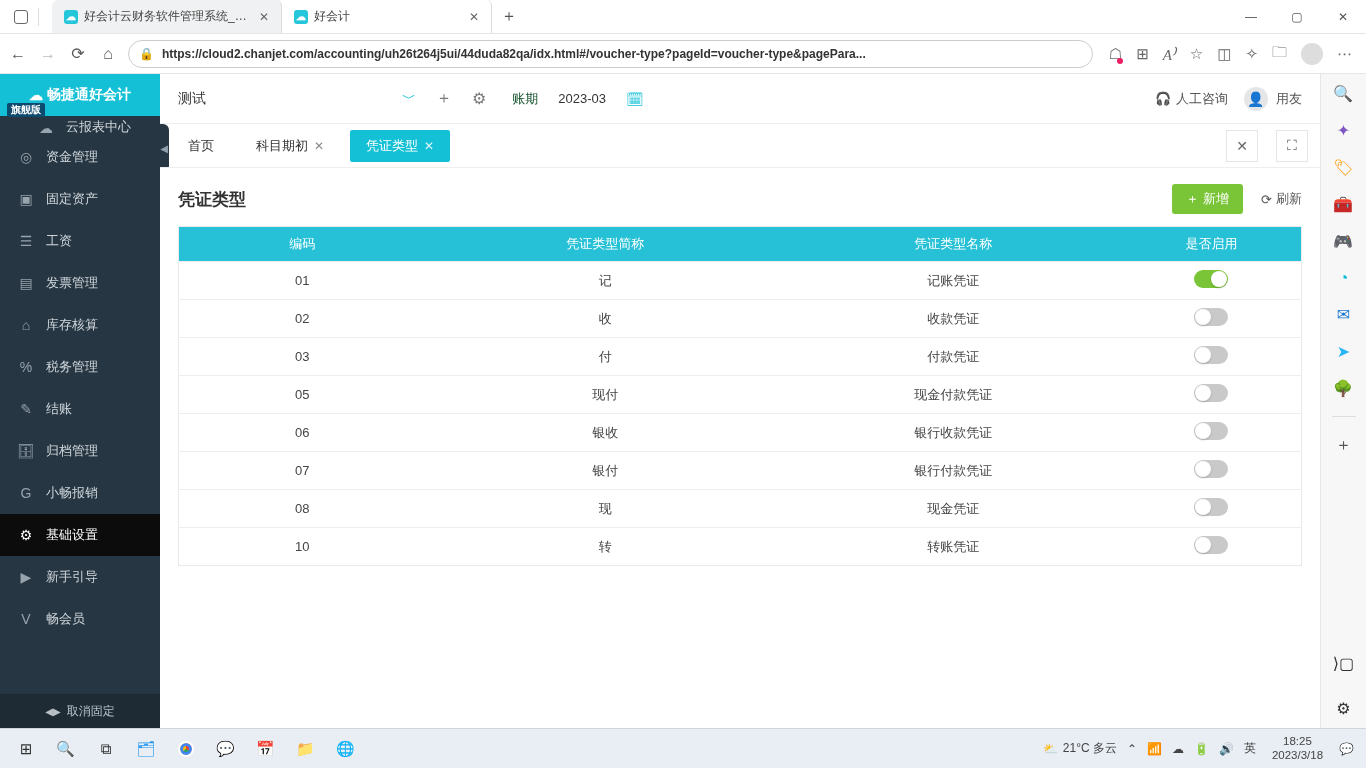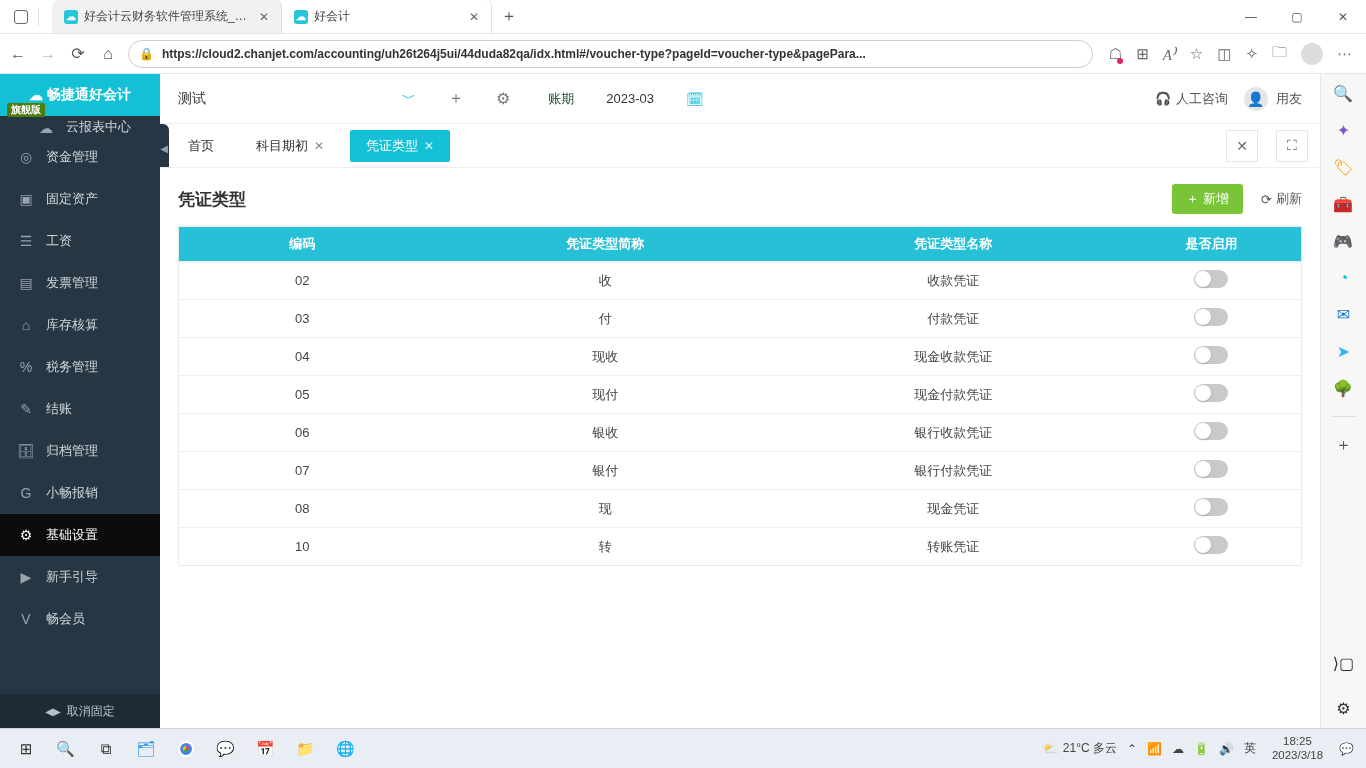--- a/index.html
+++ b/index.html
@@ -29,33 +29,33 @@
   .addr-right span { font-size:15px; position:relative; }
   .dot-badge::after { content:""; position:absolute; right:-1px; bottom:-1px; width:6px; height:6px; background:#e91e63; border-radius:50%; }
 
   
   .workarea { flex:1; display:flex; min-height:0; }
 
   
   .sidebar { width:160px; background:#263643; color:#cfd6db; display:flex; flex-direction:column; font-size:13px; }
   .sidebar .brand { height:42px; background:#14c0d6; color:#fff; display:flex; align-items:center; justify-content:center; font-size:14px; font-weight:bold; position:relative; }
   .sidebar .brand .brandtext { display:flex; align-items:baseline; gap:2px;}
-  .sidebar .brand .sub { position:absolute; left:7px; bottom:-1px; font-size:10px; background:#4d7c0f; padding:0 4px; border-radius:2px; line-height:14px;}
+  .sidebar .brand .sub { position:absolute; left:7px; bottom:-1px; font-size:10px; background:#0c4a6e; padding:0 4px; border-radius:2px; line-height:14px;}
   .sidebar .item { height:42px; display:flex; align-items:center; gap:12px; padding:0 18px; cursor:pointer; }
   .sidebar .item.partial { height:20px; align-items:flex-end; font-size:13px; color:#cfd6db; justify-content:center; padding-left:38px;}
   .sidebar .item .ic { width:16px; font-size:14px; color:#97a3ad; display:inline-flex; justify-content:center;}
   .sidebar .item.active { background:#0c0c0c; color:#fff; }
   .sidebar .item.active .ic { color:#fff; }
   .sidebar .filler { flex:1; }
   .sidebar .footer { height:34px; background:#1e2b35; display:flex; align-items:center; justify-content:center; gap:6px; font-size:12px; color:#b9c2c9; }
   .sidebar .footer .tri { font-size:10px; }
 
   
   .content { flex:1; display:flex; flex-direction:column; min-width:0; position:relative; }
-  .topbar { height:50px; display:flex; align-items:center; padding:0 18px; gap:32px; border-bottom:1px solid #eee; }
+  .topbar { height:50px; display:flex; align-items:center; padding:0 18px; gap:20px; border-bottom:1px solid #eee; }
   .topbar .company { display:flex; align-items:center; gap:10px; font-size:14px; color:#333; }
   .topbar .company .chev { color:#14c0d6; font-size:14px; }
   .topbar .icobtn { color:#7a7a7a; font-size:16px; cursor:pointer; }
   .topbar .period-label { color:#14532d; font-size:13px; margin-left:6px; }
   .topbar .period-val { color:#333; font-size:13px; }
   .topbar .cal { color:#14c0d6; font-size:14px; }
   .topbar .spacer { flex:1; }
   .topbar .right { display:flex; align-items:center; gap:16px; color:#555; }
   .topbar .avatar { width:24px; height:24px; border-radius:50%; background:#e4e6e8; display:inline-flex; align-items:center; justify-content:center; color:#aaa; font-size:14px; }
 
@@ -67,21 +67,21 @@
   .tabbar .tspacer { flex:1; }
   .tabbar .tuibtn { width:32px; height:32px; display:flex; align-items:center; justify-content:center; border:1px solid #e5e5e5; font-size:14px; color:#666; margin-left:8px; cursor:pointer; }
 
   .page { flex:1; padding:16px 18px; background:#fff; overflow:auto; }
   .pagehdr { display:flex; align-items:center; margin-bottom:12px; }
   .pagehdr h2 { font-size:17px; font-weight:600; color:#333; }
   .pagehdr .fill { flex:1; }
   .btn-new { background:#7ac537; color:#fff; border:none; padding:6px 14px; border-radius:3px; font-size:13px; display:flex; align-items:center; gap:4px; cursor:pointer;}
   .refresh { margin-left:18px; color:#555; font-size:13px; display:flex; align-items:center; gap:4px; cursor:pointer;}
   table.vt { width:100%; border-collapse:collapse; font-size:13px; border:1px solid #eaeaea; }
-  table.vt thead th { background:#26c1d6; color:#fff; font-weight:700; padding:8px 6px; text-align:center; }
+  table.vt thead th { background:#26c1d6; color:#fff; font-weight:400; padding:8px 6px; text-align:center; }
   table.vt tbody td { border-top:1px solid #eee; padding:8px 6px; text-align:center; color:#444; }
   .toggle { width:34px; height:18px; border-radius:9px; background:#c9c9c9; position:relative; display:inline-block; cursor:pointer; }
   .toggle::after { content:""; position:absolute; width:16px; height:16px; background:#fff; border-radius:50%; top:1px; left:1px; box-shadow:0 1px 2px rgba(0,0,0,.2); transition:.15s;}
   .toggle.on { background:#7ac537; }
   .toggle.on::after { left:17px; }
 
   
   .siderail { width:46px; background:#f7f7f7; border-left:1px solid #e6e6e6; display:flex; flex-direction:column; align-items:center; padding-top:10px; gap:18px; font-size:16px; }
   .siderail span { cursor:pointer; }
   .siderail .plus { color:#555; }
@@ -274,35 +274,35 @@
         <thead>
             <tr id="thead-row">
               <th style="width: 22%;">编码</th>
               <th style="width: 32%;">凭证类型简称</th>
               <th style="width: 30%;">凭证类型名称</th>
               <th style="width: 16%;">是否启用</th>
             </tr>
           </thead>
         <tbody id="tbody">
             <tr>
+              <td>01</td>
+              <td>记</td>
+              <td>记账凭证</td>
+              <td><span class="toggle on"></span></td>
+            </tr>
+            <tr>
               <td>02</td>
               <td>收</td>
               <td>收款凭证</td>
               <td><span class="toggle"></span></td>
             </tr>
             <tr>
               <td>03</td>
               <td>付</td>
               <td>付款凭证</td>
-              <td><span class="toggle"></span></td>
-            </tr>
-            <tr>
-              <td>04</td>
-              <td>现收</td>
-              <td>现金收款凭证</td>
               <td><span class="toggle"></span></td>
             </tr>
             <tr>
               <td>05</td>
               <td>现付</td>
               <td>现金付款凭证</td>
               <td><span class="toggle"></span></td>
             </tr>
             <tr>
               <td>06</td>

